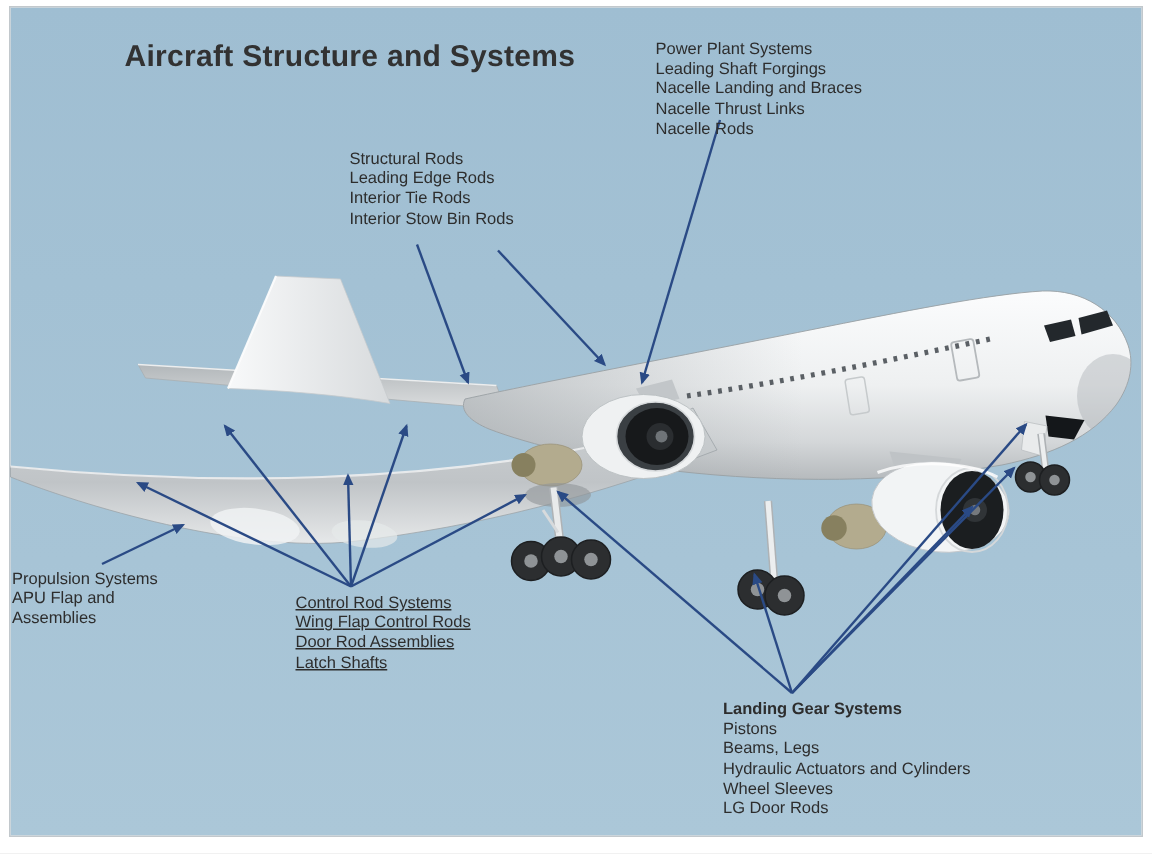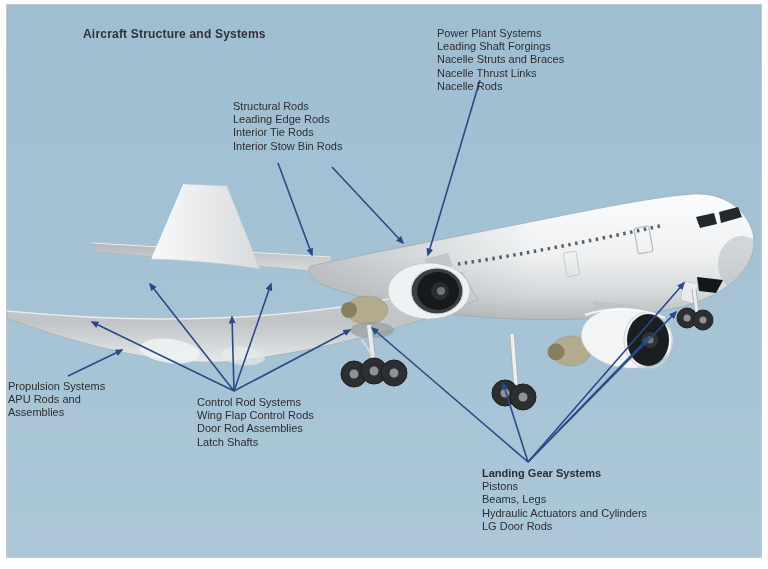--- a/index.html
+++ b/index.html
@@ -8,28 +8,28 @@
     font-family:"Liberation Sans",sans-serif;overflow:hidden;
   }
   .scene{
     position:absolute;left:6px;top:4px;right:6px;bottom:11px;
     border:1px solid #c2c8cc;box-sizing:border-box;
     background:#a5c3d5;
   }
   svg.layer{position:absolute;left:0;top:0;width:768px;height:569px;pointer-events:none;}
   .title{
     position:absolute;left:83px;top:27px;
-    font-size:12px;font-weight:600;color:#323232;letter-spacing:.2px;
+    font-size:20px;font-weight:600;color:#323232;letter-spacing:.2px;
   }
   .lbl{position:absolute;color:#2d2d2d;font-size:11px;line-height:13.2px;white-space:nowrap;}
   #lbl-power{left:437px;top:27px;}
   #lbl-structural{left:233px;top:100px;}
   #lbl-stab{left:19px;top:156px;}
   #lbl-prop{left:8px;top:380px;}
-  #lbl-control{left:197px;top:396px;}
+  #lbl-control{left:197px;top:396px;text-decoration:underline;}
   #lbl-landing{left:482px;top:467px;}
   #lbl-landing .ln:first-child{font-weight:700;}
 </style>
 </head>
 <body>
 
 <div class="stage">
 
   <div class="scene" style="background: linear-gradient(rgb(159, 190, 210), rgb(171, 199, 216));"></div>
 
@@ -187,47 +187,48 @@
         <line x1="528" y1="462" x2="676" y2="312" stroke="#2a4a85" stroke-width="1.6" marker-end="url(#ah)"></line>
         <line x1="528" y1="462" x2="684" y2="283" stroke="#2a4a85" stroke-width="1.6" marker-end="url(#ah)"></line>
       </g>
   </svg>
 
   <div class="title">Aircraft Structure and Systems</div>
 
   <div class="lbl" id="lbl-power">
     <div class="ln">Power Plant Systems</div>
     <div class="ln">Leading Shaft Forgings</div>
-    <div class="ln">Nacelle Struts and Braces</div>
+    <div class="ln">Nacelle Landing and Braces</div>
     <div class="ln">Nacelle Thrust Links</div>
     <div class="ln">Nacelle Rods</div>
   </div>
 
   <div class="lbl" id="lbl-structural">
     <div class="ln">Structural Rods</div>
     <div class="ln">Leading Edge Rods</div>
     <div class="ln">Interior Tie Rods</div>
     <div class="ln">Interior Stow Bin Rods</div>
   </div>
 
 
   <div class="lbl" id="lbl-prop">
     <div class="ln">Propulsion Systems</div>
-    <div class="ln">APU Rods and</div>
+    <div class="ln">APU Flap and</div>
     <div class="ln">Assemblies</div>
   </div>
 
   <div class="lbl" id="lbl-control">
     <div class="ln">Control Rod Systems</div>
     <div class="ln">Wing Flap Control Rods</div>
     <div class="ln">Door Rod Assemblies</div>
     <div class="ln">Latch Shafts</div>
   </div>
 
   <div class="lbl" id="lbl-landing">
     <div class="ln">Landing Gear Systems</div>
     <div class="ln">Pistons</div>
     <div class="ln">Beams, Legs</div>
     <div class="ln">Hydraulic Actuators and Cylinders</div>
+    <div class="ln">Wheel Sleeves</div>
     <div class="ln">LG Door Rods</div>
   </div>
 
 </div>
 
 </body></html>

